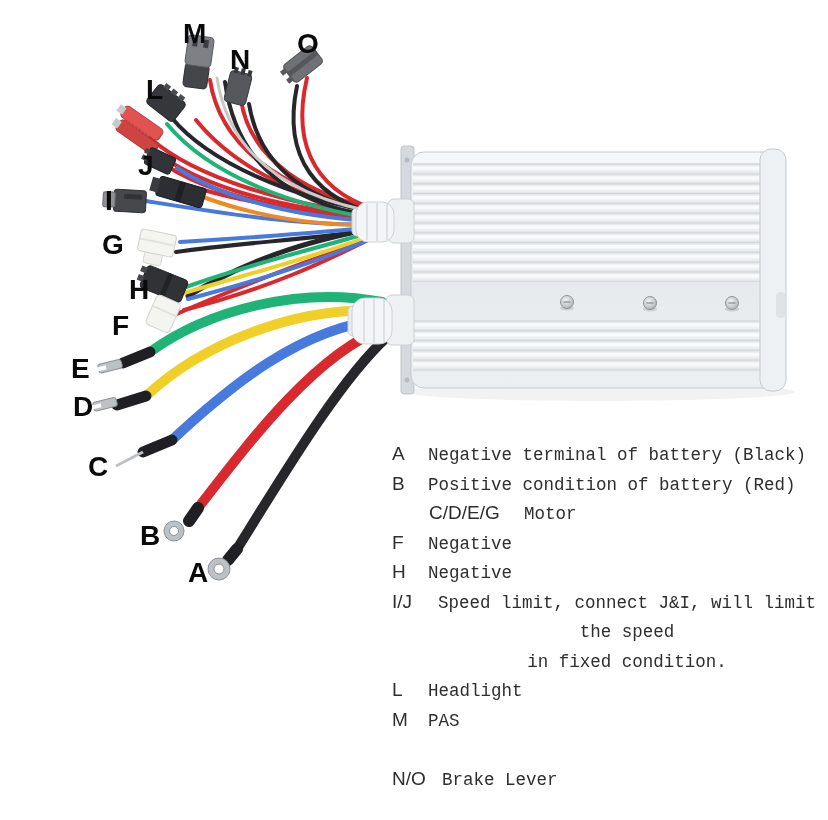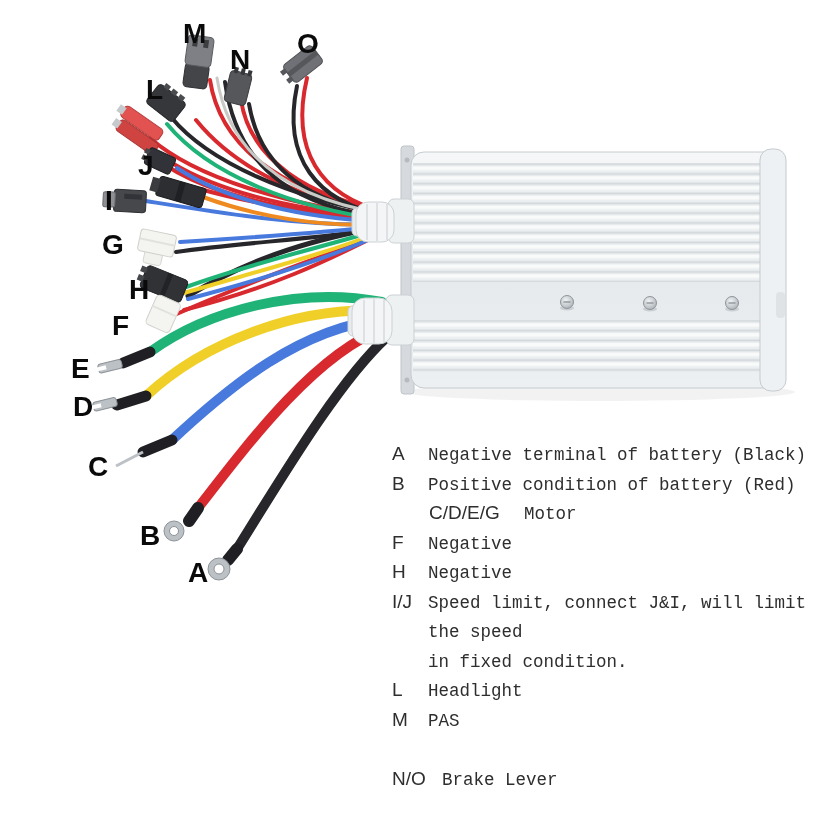--- a/index.html
+++ b/index.html
@@ -22,21 +22,21 @@
   #wl-C{left:88px;top:453px}
   #wl-B{left:140px;top:522px}
   #wl-A{left:188px;top:559px}
   .legend{position:absolute;left:392px;top:441px;width:434px;color:#2e2e2e;}
   .lrow{display:flex;align-items:baseline;min-height:29.5px;}
   .lkey{font-size:19px;min-width:36px;flex:0 0 auto;}
   .lkey.wide{min-width:85px;margin-left:37px;}
   .ldesc{font-size:17.5px;line-height:29.5px;font-family:Liberation Mono, monospace;}
   .ldesc.g1{margin-left:10px;}
   .ldesc.g2{margin-left:14px;margin-top:30px;}
-  .ldesc div{line-height:29.5px;}
+  .ldesc div{line-height:29.5px;text-align:center;}
 </style>
 </head>
 <body>
 
 <div class="stage">
 
 <svg width="828" height="820" viewBox="0 0 828 820">
   <defs>
     <linearGradient id="bodyGrad" x1="0" y1="0" x2="0" y2="1">
       <stop offset="0" stop-color="#f5f7f8"></stop>

